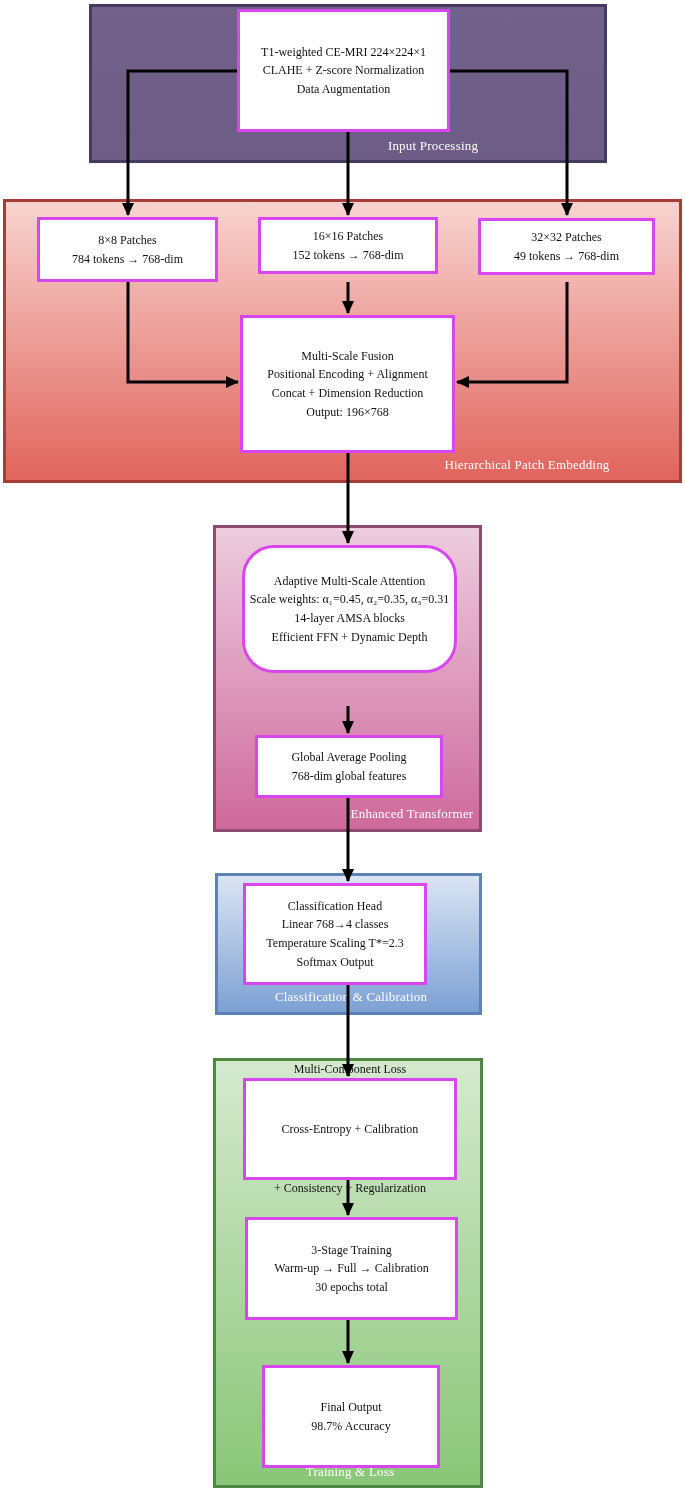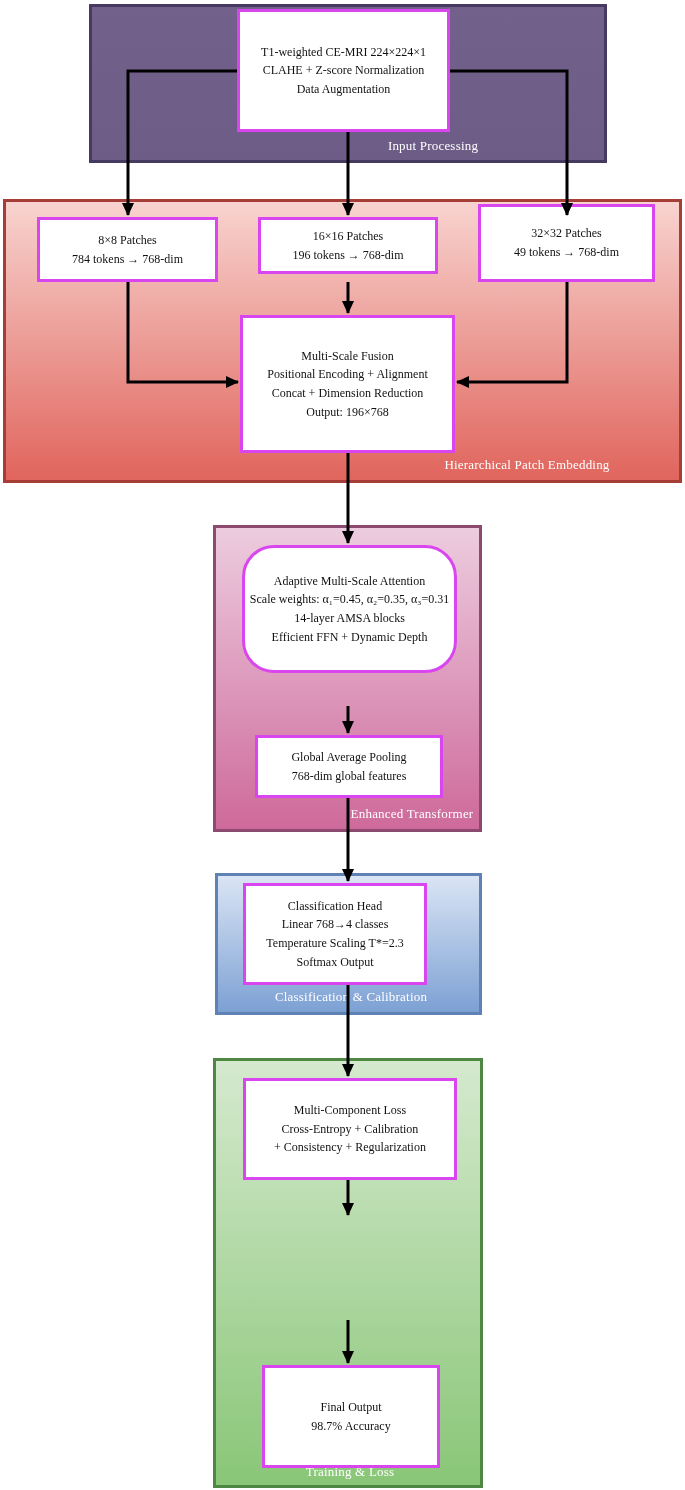--- a/index.html
+++ b/index.html
@@ -53,24 +53,24 @@
       <div>Data Augmentation</div>
     </div>
 
   <div class="node" style="left:37px;top:217px;width:181px;height:65px;justify-content:center;">
       <div>8×8 Patches</div>
       <div>784 tokens → 768-dim</div>
     </div>
 
   <div class="node" style="left:258px;top:217px;width:180px;height:57px;">
       <div>16×16 Patches</div>
-      <div>196 tokens → 768-dim</div>
+      <div>152 tokens → 768-dim</div>
     </div>
 
-  <div class="node" style="left:478px;top:204px;width:177px;height:78px;">
+  <div class="node" style="left:478px;top:218px;width:177px;height:57px;">
       <div>32×32 Patches</div>
       <div>49 tokens → 768-dim</div>
     </div>
 
   <div class="node" style="left:240px;top:315px;width:215px;height:138px;">
       <div>Multi-Scale Fusion</div>
       <div>Positional Encoding + Alignment</div>
       <div>Concat + Dimension Reduction</div>
       <div>Output: 196×768</div>
     </div>
@@ -87,26 +87,31 @@
       <div>768-dim global features</div>
     </div>
 
   <div class="node" style="left:243px;top:883px;width:184px;height:102px;">
       <div>Classification Head</div>
       <div>Linear 768→4 classes</div>
       <div>Temperature Scaling T*=2.3</div>
       <div>Softmax Output</div>
     </div>
 
-  <div class="node" style="left:243px;top:1078px;width:214px;height:102px;">
+  <div class="node" style="left:243px;top:1078px;width:214px;height:102px;gap:41px;">
       <div>Multi-Component Loss</div>
       <div>Cross-Entropy + Calibration</div>
       <div>+ Consistency + Regularization</div>
     </div>
 
+  <div class="node" style="left:245px;top:1217px;width:213px;height:103px;">
+      <div>3-Stage Training</div>
+      <div>Warm-up → Full → Calibration</div>
+      <div>30 epochs total</div>
+    </div>
 
   <div class="node" style="left:262px;top:1365px;width:178px;height:103px;">
       <div>Final Output</div>
       <div>98.7% Accuracy</div>
     </div>
 
   <svg class="edges" width="685" height="1490" viewBox="0 0 685 1490">
     <defs>
       <marker id="ah" markerUnits="userSpaceOnUse" markerWidth="13" markerHeight="12" refX="12" refY="6" orient="auto">
         <path d="M0,0 L13,6 L0,12 z" fill="#000000"></path>

